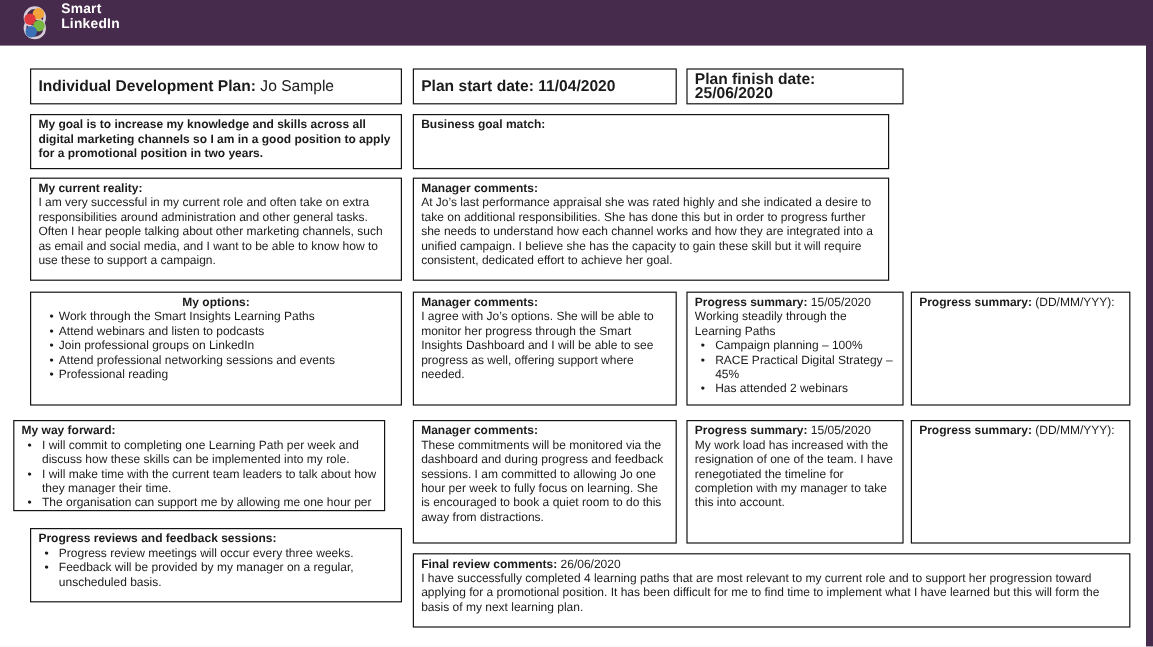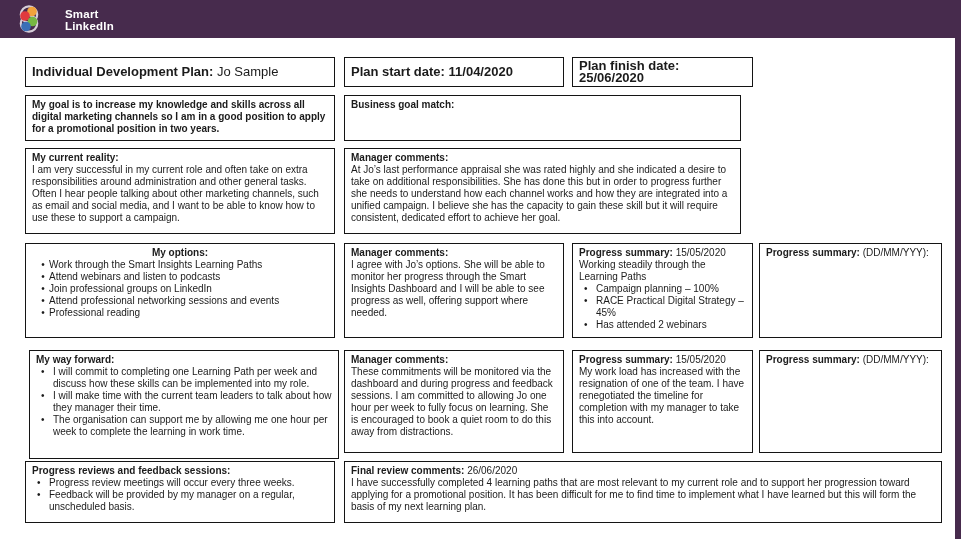--- a/index.html
+++ b/index.html
@@ -3,21 +3,21 @@
 <meta charset="utf-8">
 <style>
   html,body { margin:0; padding:0; background:#e9e9e9; }
   .page {
     position:relative; width:961px; height:539px; background:#ffffff;
     font-family:"Liberation Sans", sans-serif; font-size:10px; line-height:12px;
     color:#1b1b1b; overflow:hidden; margin:0 auto;
   }
   .topbar { position:absolute; left:0; top:0; width:961px; height:38px; background:#472b4d; }
   .right-strip { position:absolute; left:955px; top:0; width:6px; height:539px; background:#472b4d; }
-  .brand { position:absolute; left:13px; top:3px; display:flex; align-items:center; gap:20px; }
+  .brand { position:absolute; left:13px; top:3px; display:flex; align-items:flex-start; gap:6px; }
   .brand-name { color:#ffffff; font-weight:700; font-size:11.5px; line-height:11.5px; letter-spacing:0.2px; }
   .box {
     position:absolute; background:#ffffff; border:1.5px solid #141414;
     box-sizing:border-box; padding:3px 6px; overflow:hidden;
   }
   .box--single { display:flex; align-items:center; font-size:13px; }
   .lbl { font-weight:700; }
   .bullets { margin:0; padding:0; list-style:none; }
   .bullets li { display:flex; }
   .bullets li::before { content:"\2022"; flex:0 0 17px; box-sizing:border-box; padding-left:5px; }
@@ -127,21 +127,21 @@
         </li>
     </ul>
   </div>
   <div class="box" style="left:759px; top:243px; width:183px; height:95px;">
     <p>
       <span class="lbl">Progress summary:</span>
       <span>(DD/MM/YYY):</span>
     </p>
   </div>
 
-  <div class="box" style="left:29px; top:350px; width:310px; height:109px;">
+  <div class="box" style="left:11px; top:350px; width:310px; height:76px;">
     <p class="lbl">My way forward:</p>
     <ul class="bullets">
       <li>
           <span>I will commit to completing one Learning Path per week and discuss how these skills can be implemented into my role.</span>
         </li>
       <li>
           <span>I will make time with the current team leaders to talk about how they manager their time.</span>
         </li>
       <li>
           <span>The organisation can support me by allowing me one hour per week to complete the learning in work time.</span>
@@ -159,21 +159,21 @@
     </p>
     <p>My work load has increased with the resignation of one of the team. I have renegotiated the timeline for completion with my manager to take this into account.</p>
   </div>
   <div class="box" style="left:759px; top:350px; width:183px; height:103px;">
     <p>
       <span class="lbl">Progress summary:</span>
       <span>(DD/MM/YYY):</span>
     </p>
   </div>
 
-  <div class="box" style="left:25px; top:461px; width:310px; height:62px;">
+  <div class="box" style="left:25px; top:440px; width:310px; height:62px;">
     <p class="lbl">Progress reviews and feedback sessions:</p>
     <ul class="bullets">
       <li>
           <span>Progress review meetings will occur every three weeks.</span>
         </li>
       <li>
           <span>Feedback will be provided by my manager on a regular, unscheduled basis.</span>
         </li>
     </ul>
   </div>

